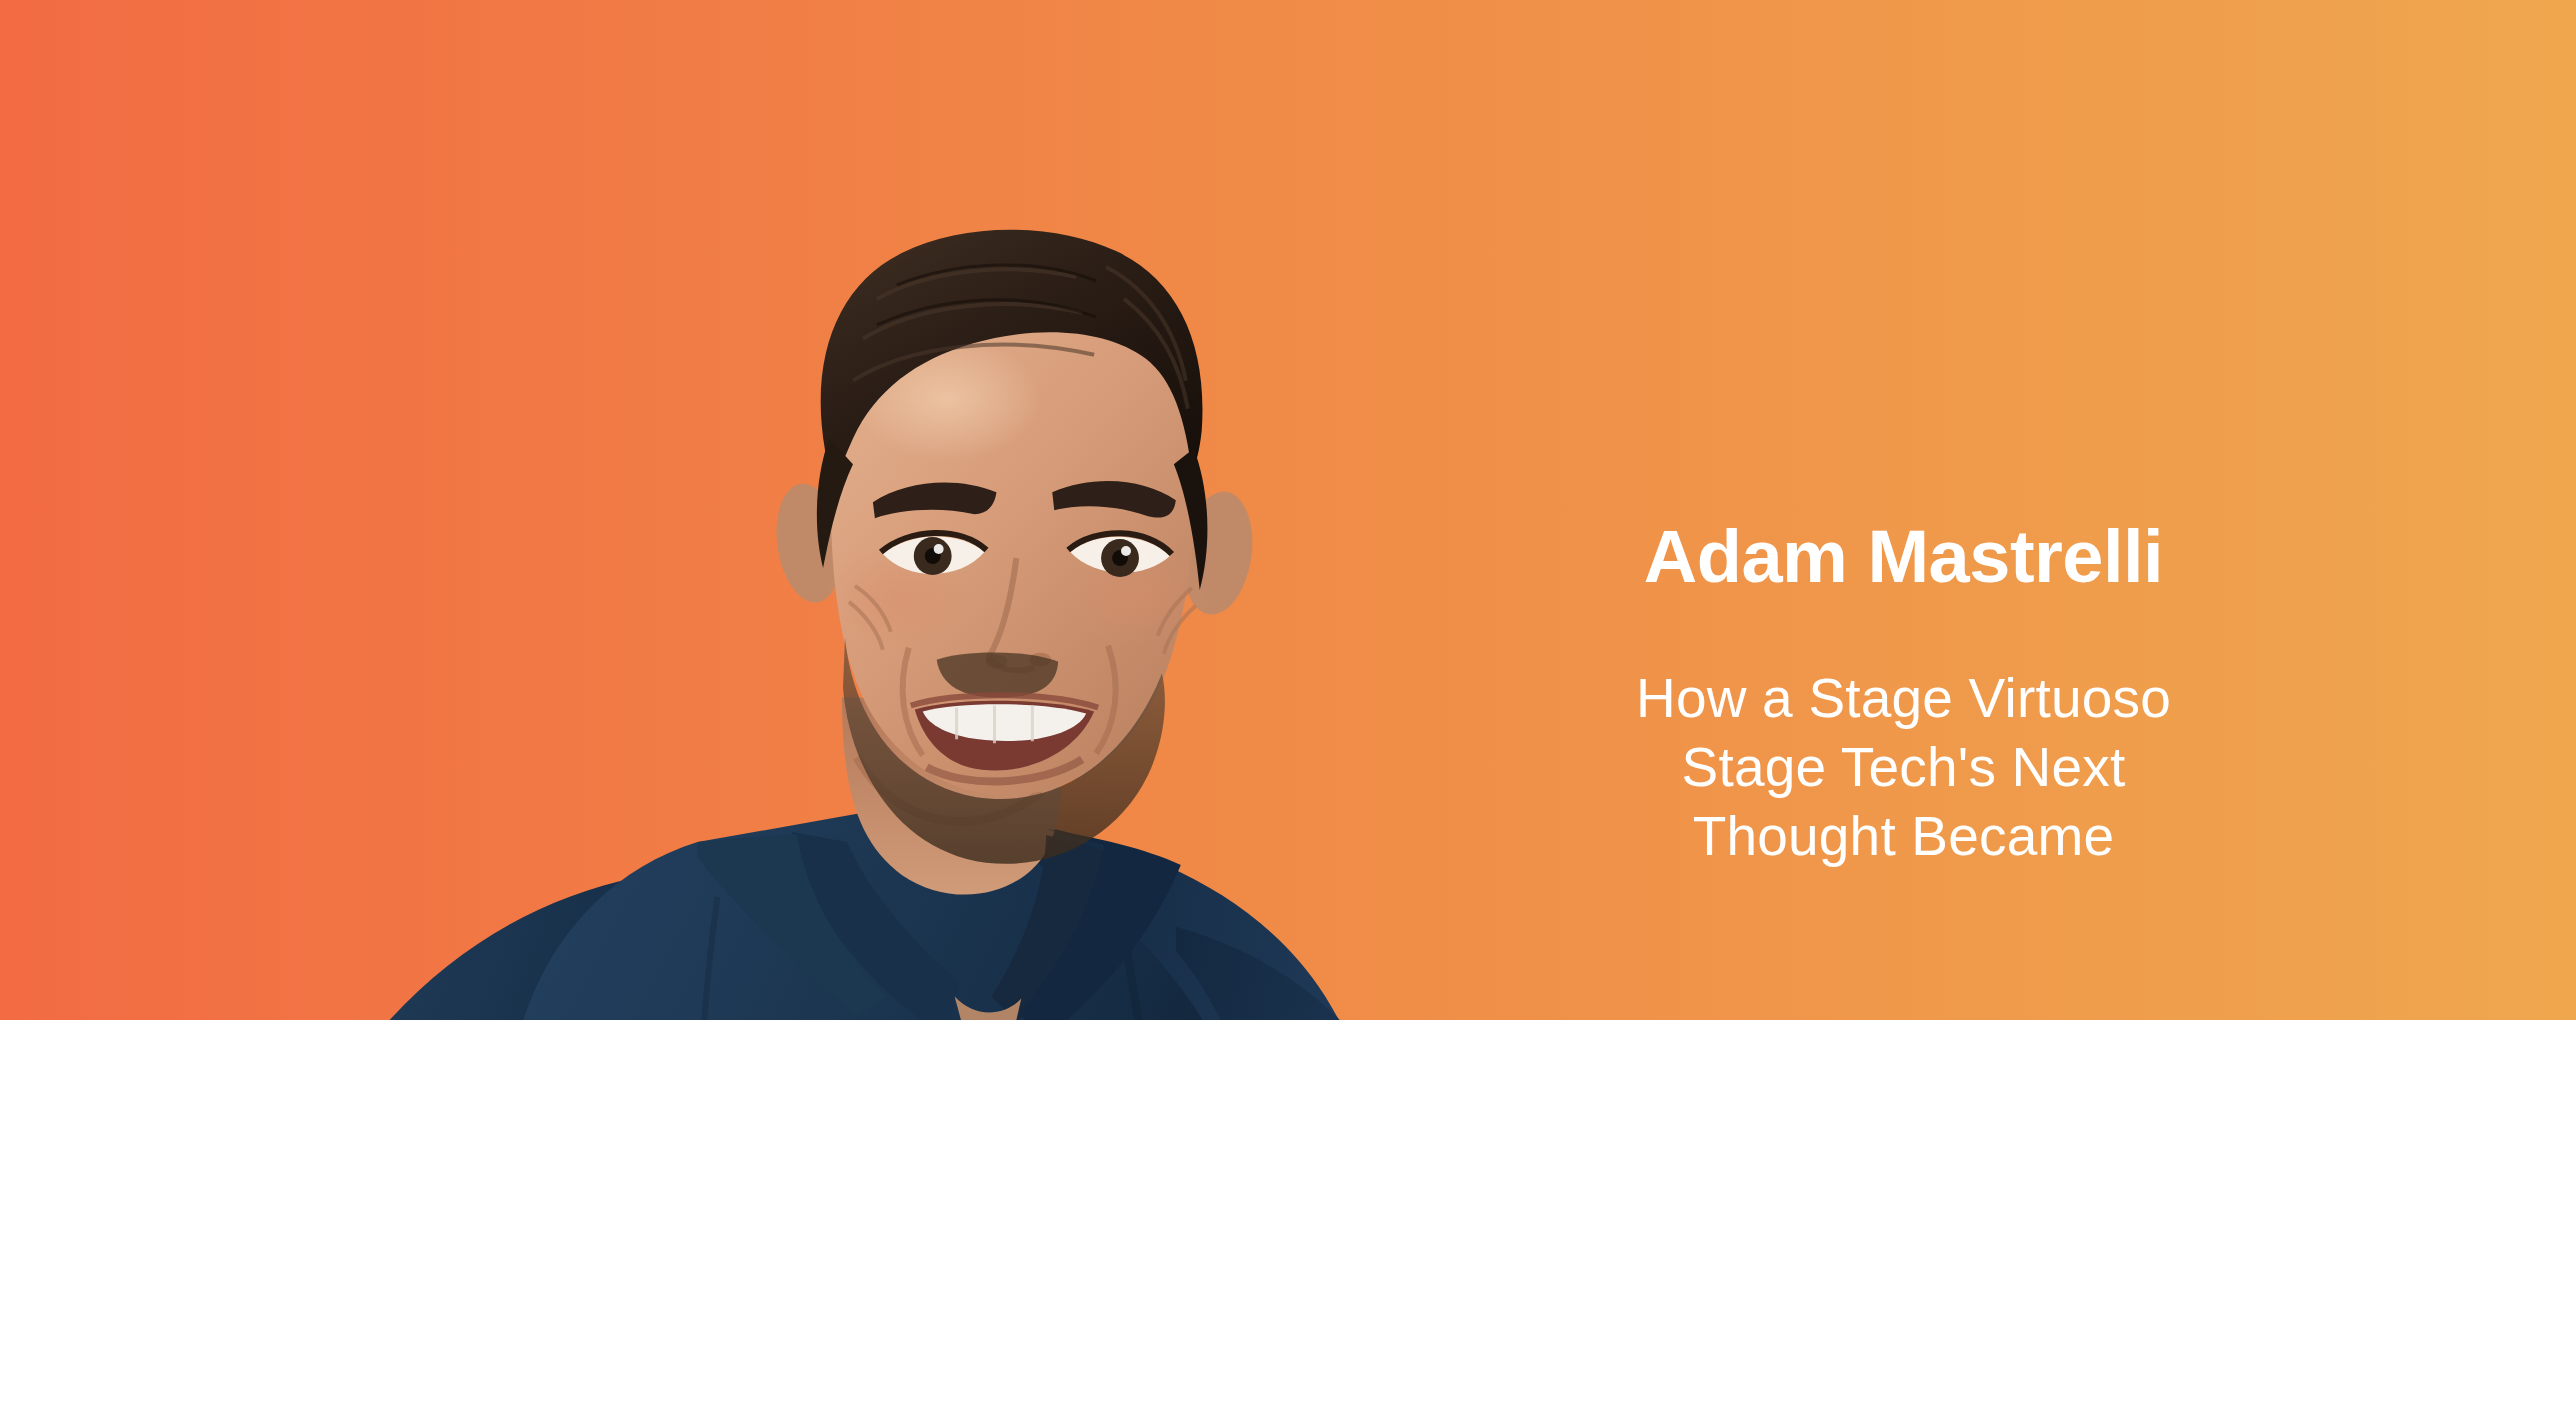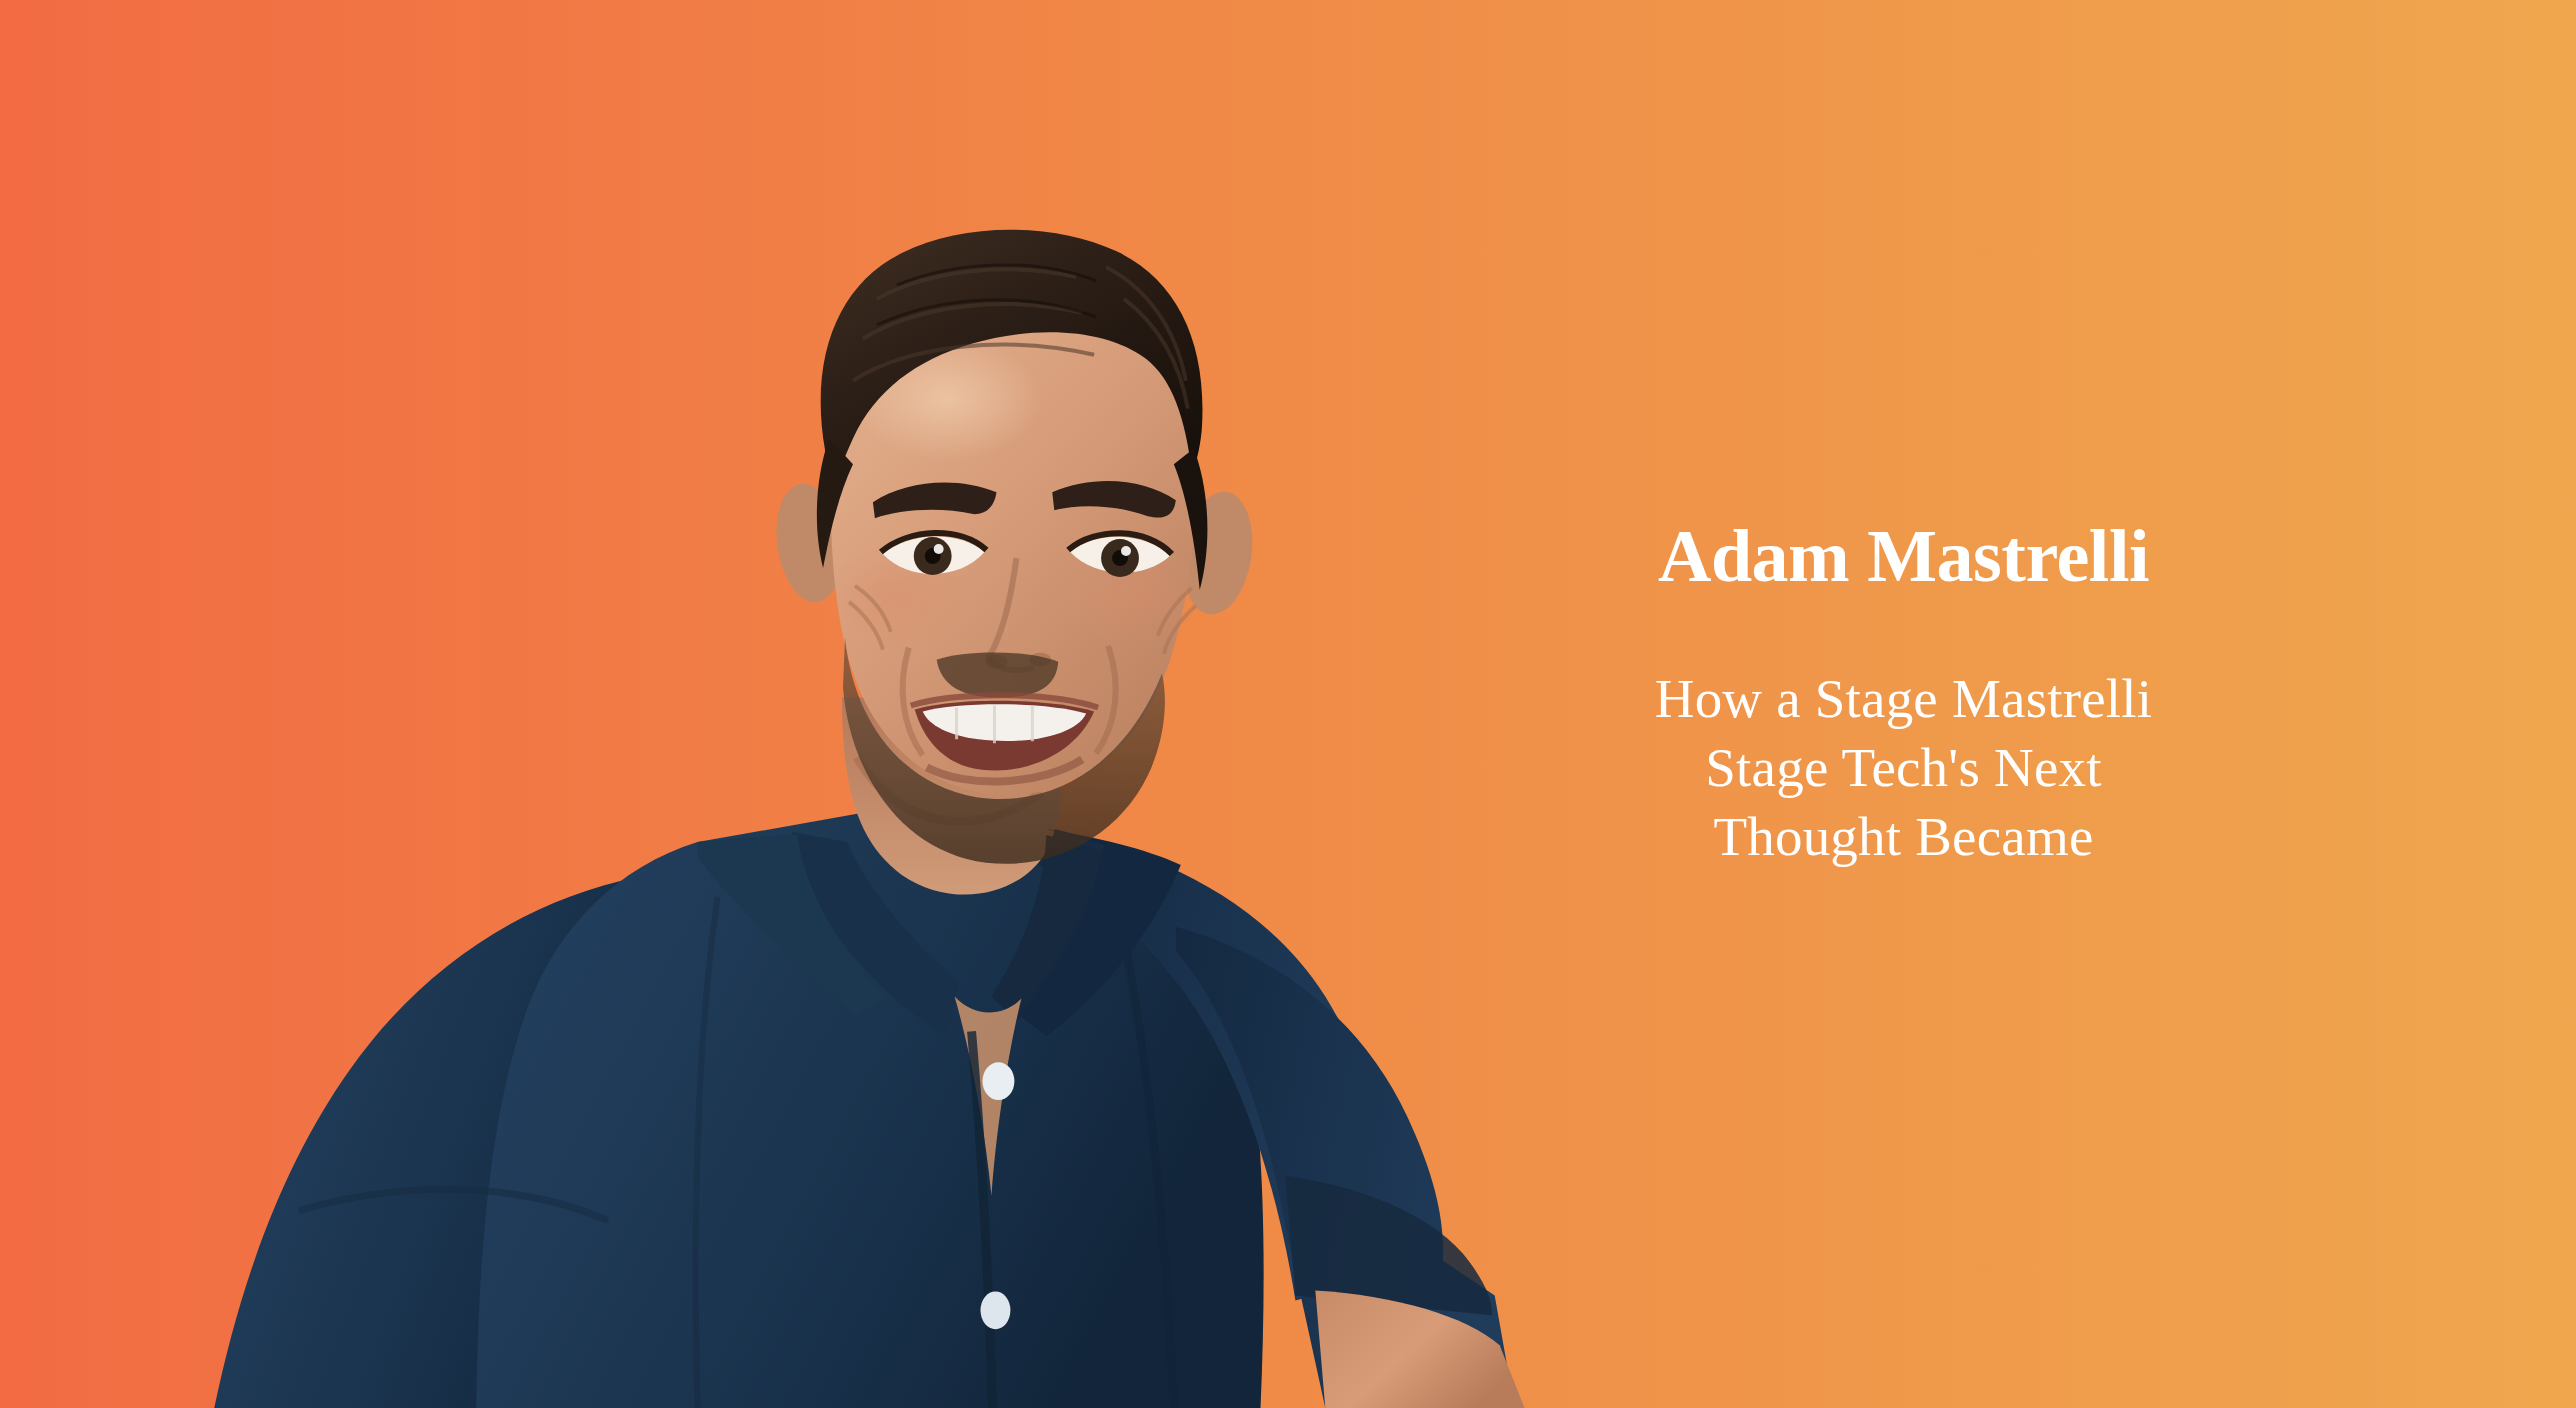--- a/index.html
+++ b/index.html
@@ -3,23 +3,23 @@
 <meta charset="utf-8">
 <style>
   html, body {
     margin: 0;
     padding: 0;
     background: #ffffff;
   }
   #banner {
     position: relative;
     width: 2576px;
-    height: 1408px;
+    height: 1020px;
     overflow: hidden;
-    font-family: Liberation Serif, serif;
+    font-family: Liberation Sans, sans-serif;
   }
   #bg-gradient {
     position: absolute;
     inset: 0;
     background: linear-gradient(90deg, #F26B43 0%, #F08A47 48%, #EFA74E 100%);
   }
 
   
   #portrait {
     position: absolute;
@@ -314,19 +314,19 @@
         </g>
 
         <path d="M912 650 C 900 690, 906 730, 926 758" stroke="#A06A4C" stroke-width="6" fill="none" opacity="0.5"></path>
         <path d="M1112 648 C 1126 688, 1120 728, 1100 756" stroke="#A06A4C" stroke-width="6" fill="none" opacity="0.5"></path>
       </g>
     </svg>
   </div>
 
   <div id="text-block">
     <div id="speaker-name">Adam Mastrelli</div>
-    <div class="tagline-line">How a Stage Mastrelli</div>
+    <div class="tagline-line">How a Stage Virtuoso</div>
     <div class="tagline-line">Stage Tech's Next</div>
     <div class="tagline-line">Thought Became</div>
   </div>
 
 </div>
 
 
 </body></html>

